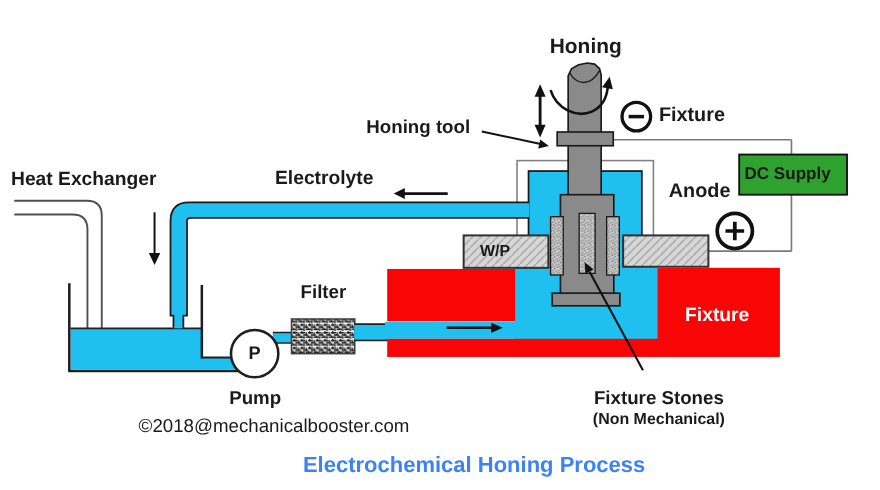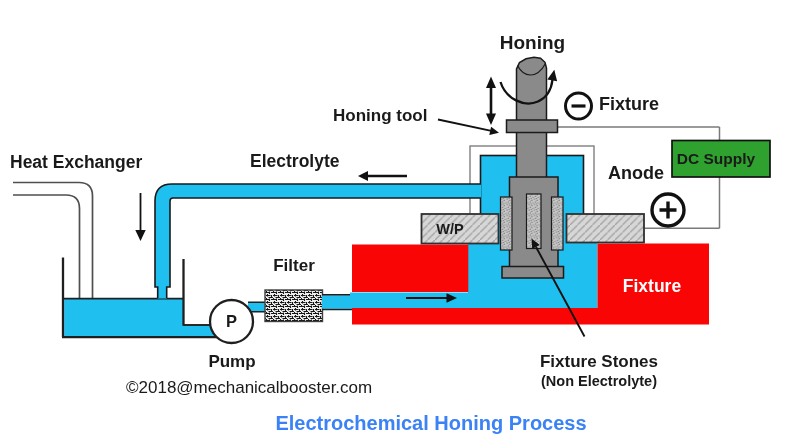--- a/index.html
+++ b/index.html
@@ -174,19 +174,19 @@
 
 <div class="lbl ctr" style="left:597px;top:276px;width:110px;font-size:17.5px;color:#ffffff;">Fixture</div>
 
 <div class="lbl ctr" style="left:265px;top:256px;width:58px;font-size:17px;">Filter</div>
 
 <div class="lbl ctr" style="left:206px;top:352px;width:52px;font-size:17px;">Pump</div>
 
 <div class="lbl ctr" style="left:221px;top:312px;width:21px;font-size:16.5px;">P</div>
 
 <div class="lbl ctr" style="left:524px;top:352px;width:150px;font-size:17px;">Fixture Stones</div>
-<div class="lbl ctr" style="left:524px;top:373px;width:150px;font-size:14.5px;">(Non Electrolyte)</div>
+<div class="lbl ctr" style="left:524px;top:373px;width:150px;font-size:14.5px;">(Non Mechanical)</div>
 
 <div class="lbl" style="left:102px;top:378px;font-size:17px;font-weight:400;margin-left:24px;">©2018@mechanicalbooster.com</div>
 
 <div class="lbl ctr" style="left:231px;top:412px;width:400px;font-size:20px;color:#3b82f6;">Electrochemical Honing Process</div>
 
 </div>
 
 </body></html>

